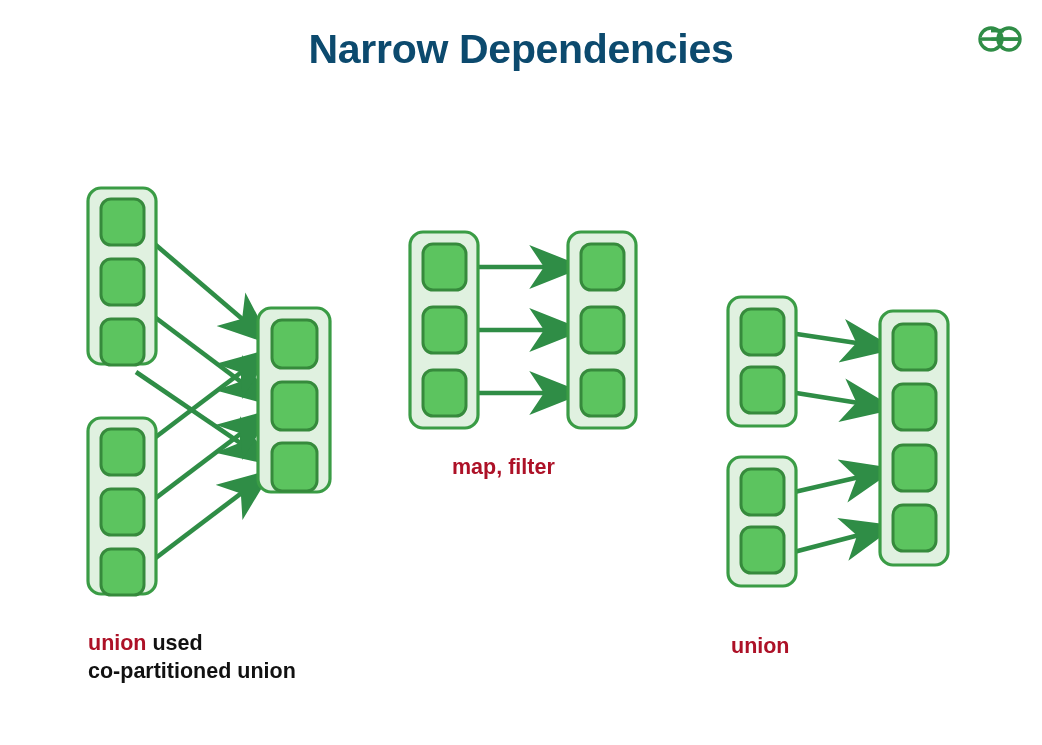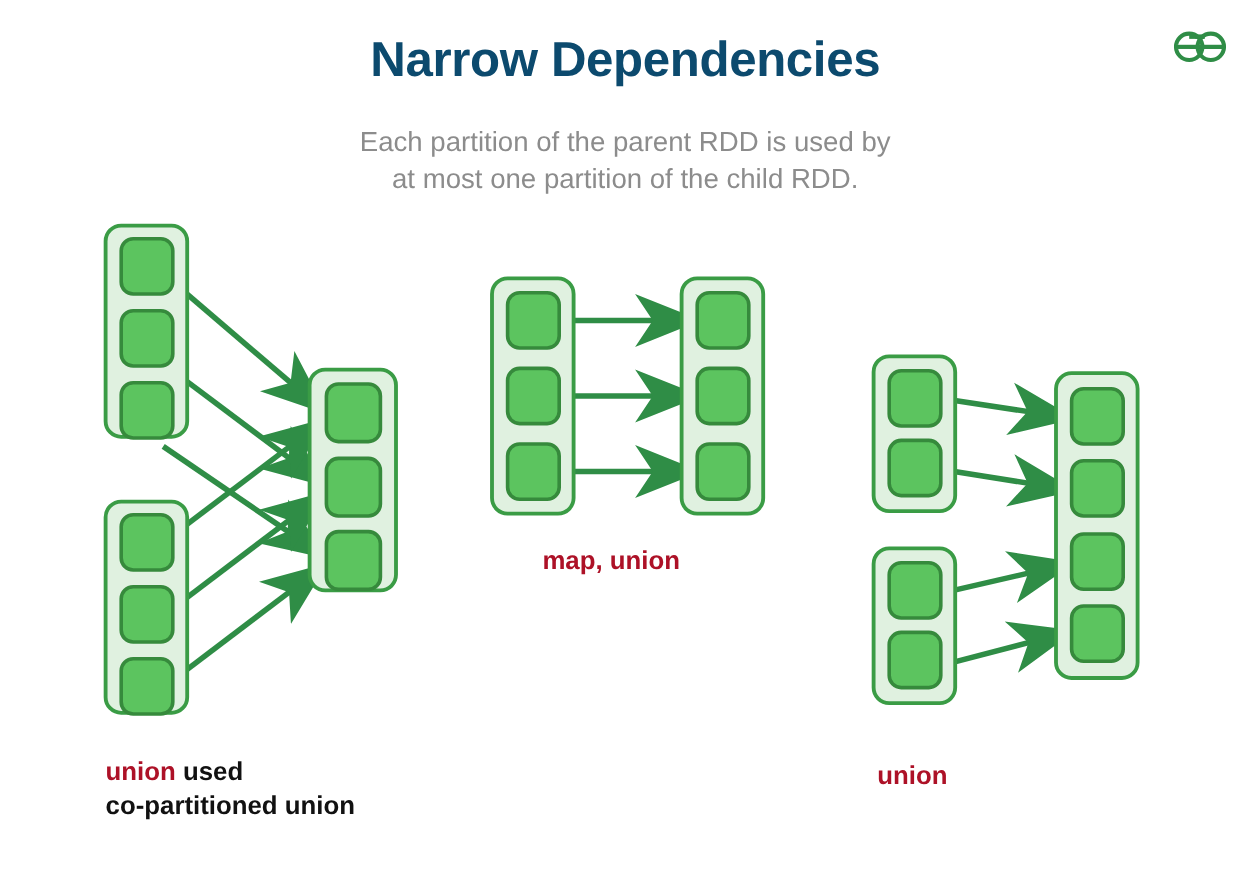--- a/index.html
+++ b/index.html
@@ -92,24 +92,20 @@
       <rect x="7" y="18.4" width="42" height="3.4" fill="#2f8d46"></rect>
       <rect x="19" y="10" width="13" height="3.4" fill="#2f8d46" transform="rotate(0 19 10)"></rect>
       <rect x="8.4" y="18.4" width="11" height="3.4" fill="#ffffff"></rect>
       <rect x="7" y="18.4" width="42" height="3.4" fill="#2f8d46"></rect>
       <path d="M24 11.5 h7" stroke="#2f8d46" stroke-width="3.4" fill="none"></path>
       <path d="M44 11.5 h6" stroke="#ffffff" stroke-width="0" fill="none"></path>
     </svg>
   </div>
 
   <div id="title">Narrow Dependencies</div>
-  <div id="subtitle">
-    <span class="l1">Each partition of the parent RDD is used by</span>
-    <span class="l2">at most one partition of the child RDD.</span>
-  </div>
 
   <svg id="diagram" viewBox="0 0 1042 745">
     <defs>
       <marker id="ah" markerWidth="12" markerHeight="10" refX="10.6" refY="5" orient="auto" markerUnits="strokeWidth">
         <path d="M0,0.2 L12,5 L0,9.8 L3.2,5 Z" fill="#2f8d46"></path>
       </marker>
     </defs>
 
     <g>
 
@@ -197,20 +193,20 @@
       </g>
     </g>
   </svg>
 
   <div class="caption" id="caption-join">
     <div><span class="op">union</span><span> used</span></div>
     <div>co-partitioned union</div>
   </div>
 
   <div class="caption" id="caption-map">
-    <span class="op">map, union</span>
+    <span class="op">map, filter</span>
   </div>
 
   <div class="caption" id="caption-union">
     <span class="op">union</span>
   </div>
 
 </div>
 
 </body></html>

